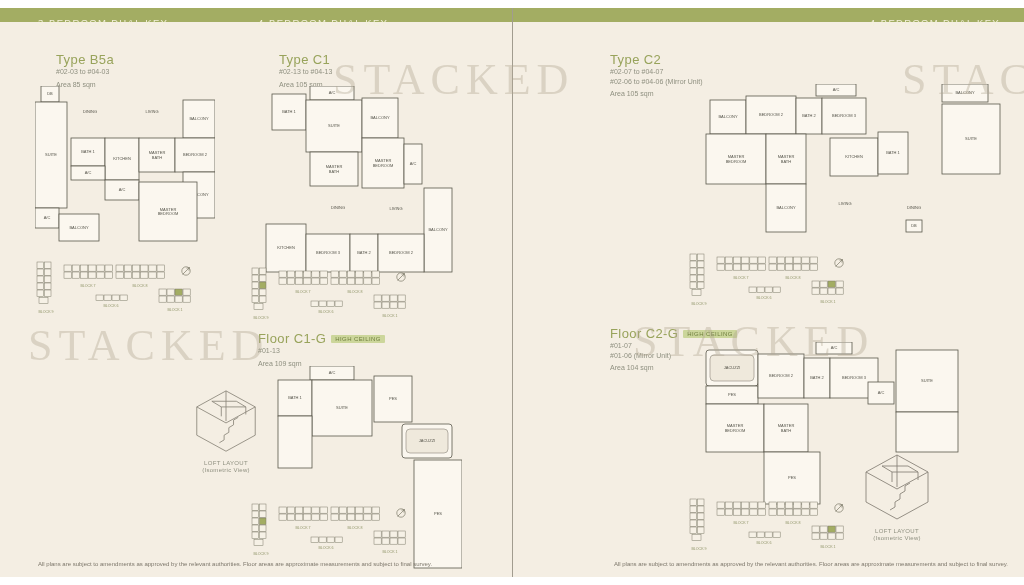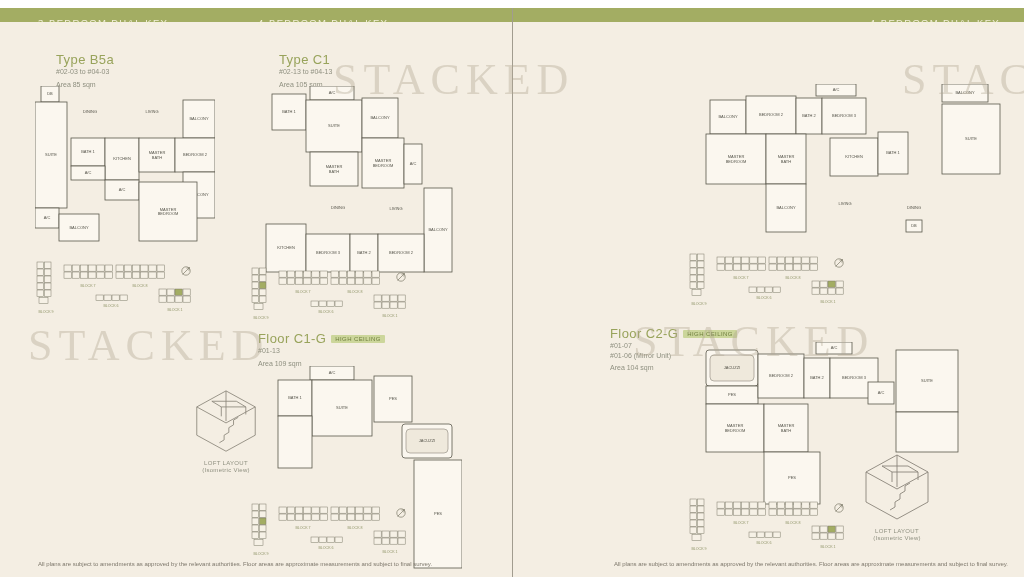--- a/index.html
+++ b/index.html
@@ -351,20 +351,26 @@
         <rect x="140" y="36" width="7.2" height="6.2" fill="#f6f1e6" stroke="#7c7a68" stroke-width="0.5"></rect>
         <rect x="148" y="36" width="7.2" height="6.2" fill="#f6f1e6" stroke="#7c7a68" stroke-width="0.5"></rect>
         <text x="140" y="50.5" text-anchor="middle" font-size="3.6" fill="#8e9366" font-family="&quot;Liberation Sans&quot;, sans-serif">BLOCK 1</text>
         <g>
           <circle cx="151" cy="11" r="4.2" fill="none" stroke="#7c7a68" stroke-width="0.7"></circle>
           <path d="M147.5 14.5 L154.5 7.5 M154.5 7.5 L151.5 8.2 M154.5 7.5 L153.8 10.5" fill="none" stroke="#7c7a68" stroke-width="0.7"></path>
         </g>
       </svg>
     </div>
 
+  <div class="title-block" style="left:610px;top:52px;">
+    <div class="plan-title">Type C2</div>
+    <span class="sub-line">#02-07 to #04-07</span>
+    <span class="sub-line">#02-06 to #04-06 (Mirror Unit)</span>
+    <span class="area-line">Area 105 sqm</span>
+  </div>
   <div class="plan-svg p-c2">
       <svg viewBox="0 0 320 160">
         <rect x="20" y="16" width="36" height="34" rx="0" fill="#fbf7ef" stroke="#5a584c" stroke-width="0.8"></rect>
         <text x="38" y="33" text-anchor="middle" font-size="4" fill="#55544a" font-family="&quot;Liberation Sans&quot;, sans-serif"><tspan x="38" dy="1.4">BALCONY</tspan></text>
         <rect x="56" y="12" width="50" height="38" rx="0" fill="#fbf7ef" stroke="#5a584c" stroke-width="0.8"></rect>
         <text x="81" y="31" text-anchor="middle" font-size="4" fill="#55544a" font-family="&quot;Liberation Sans&quot;, sans-serif"><tspan x="81" dy="1.4">BEDROOM 2</tspan></text>
         <rect x="126" y="0" width="40" height="12" rx="0" fill="#fbf7ef" stroke="#5a584c" stroke-width="0.8"></rect>
         <text x="146" y="6" text-anchor="middle" font-size="4" fill="#55544a" font-family="&quot;Liberation Sans&quot;, sans-serif"><tspan x="146" dy="1.4">A/C</tspan></text>
         <rect x="106" y="14" width="26" height="36" rx="0" fill="#fbf7ef" stroke="#5a584c" stroke-width="0.8"></rect>
         <text x="119" y="32" text-anchor="middle" font-size="4" fill="#55544a" font-family="&quot;Liberation Sans&quot;, sans-serif"><tspan x="119" dy="1.4">BATH 2</tspan></text>

